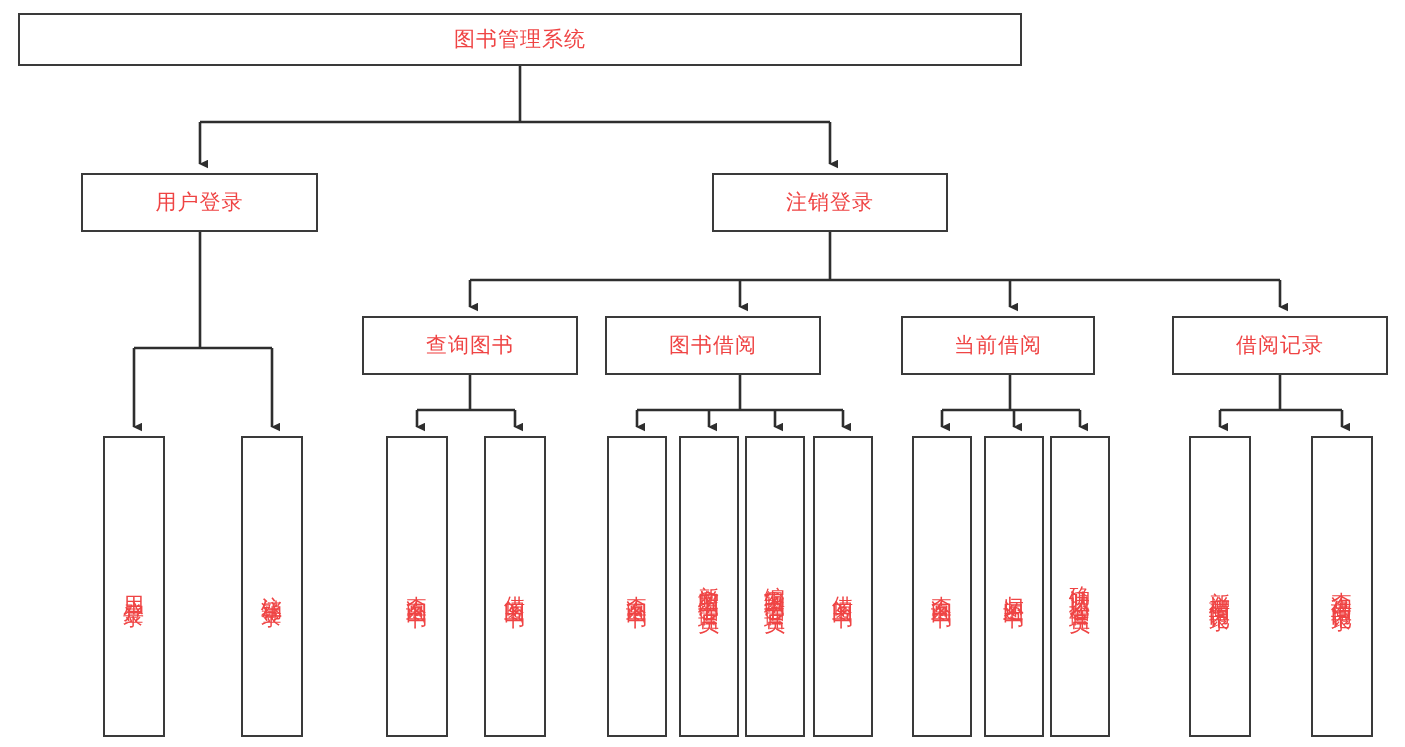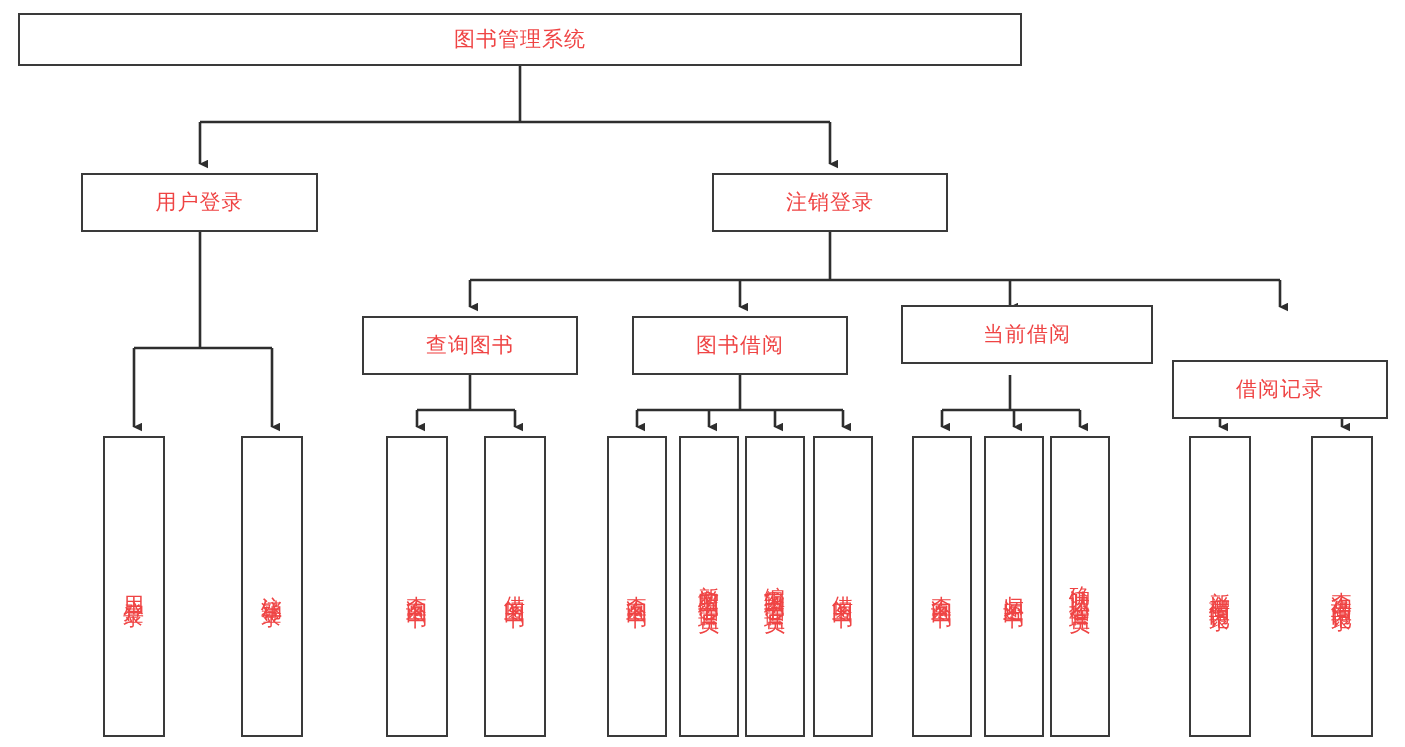--- a/index.html
+++ b/index.html
@@ -107,27 +107,27 @@
       </div>
       <div class="node" style="left: 81px; top: 173px; width: 237px; height: 59px; border-color: rgb(58, 58, 58); background: rgb(255, 255, 255);">
         <span class="lbl">用户登录</span>
       </div>
       <div class="node" style="left: 712px; top: 173px; width: 236px; height: 59px; border-color: rgb(58, 58, 58); background: rgb(255, 255, 255);">
         <span class="lbl">注销登录</span>
       </div>
       <div class="node" style="left: 362px; top: 316px; width: 216px; height: 59px; border-color: rgb(58, 58, 58); background: rgb(255, 255, 255);">
         <span class="lbl">查询图书</span>
       </div>
-      <div class="node" style="left: 632px; top: 316px; width: 216px; height: 59px; border-color: rgb(58, 58, 58); background: rgb(255, 255, 255);">
+      <div class="node" style="left: 605px; top: 316px; width: 216px; height: 59px; border-color: rgb(58, 58, 58); background: rgb(255, 255, 255);">
         <span class="lbl">图书借阅</span>
       </div>
-      <div class="node" style="left: 901px; top: 305px; width: 252px; height: 59px; border-color: rgb(58, 58, 58); background: rgb(255, 255, 255);">
+      <div class="node" style="left: 901px; top: 316px; width: 194px; height: 59px; border-color: rgb(58, 58, 58); background: rgb(255, 255, 255);">
         <span class="lbl">当前借阅</span>
       </div>
-      <div class="node" style="left: 1172px; top: 316px; width: 216px; height: 59px; border-color: rgb(58, 58, 58); background: rgb(255, 255, 255); margin-top: 44px;">
+      <div class="node" style="left: 1172px; top: 316px; width: 216px; height: 59px; border-color: rgb(58, 58, 58); background: rgb(255, 255, 255);">
         <span class="lbl">借阅记录</span>
       </div>
       <div class="node leaf" style="left: 103px; top: 436px; width: 62px; height: 301px; border-color: rgb(58, 58, 58); background: rgb(255, 255, 255);">
         <span class="lbl">用户登录</span>
       </div>
       <div class="node leaf" style="left: 241px; top: 436px; width: 62px; height: 301px; border-color: rgb(58, 58, 58); background: rgb(255, 255, 255);">
         <span class="lbl">注销登录</span>
       </div>
       <div class="node leaf" style="left: 386px; top: 436px; width: 62px; height: 301px; border-color: rgb(58, 58, 58); background: rgb(255, 255, 255);">
         <span class="lbl">查询图书</span>

